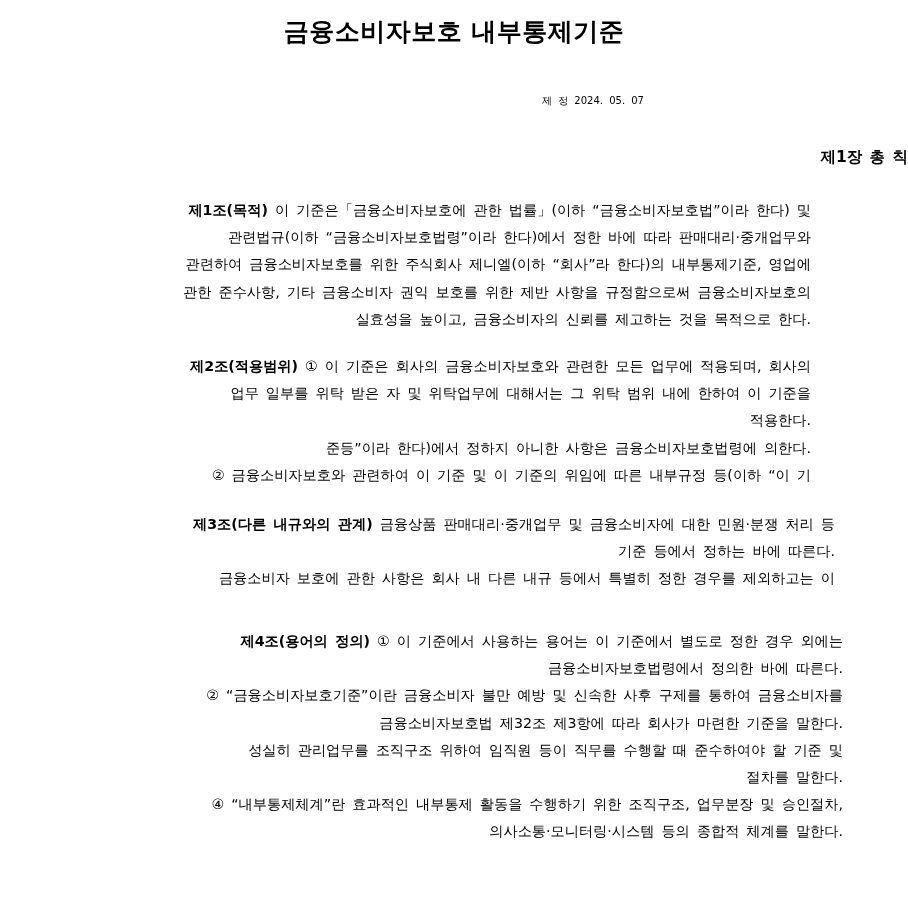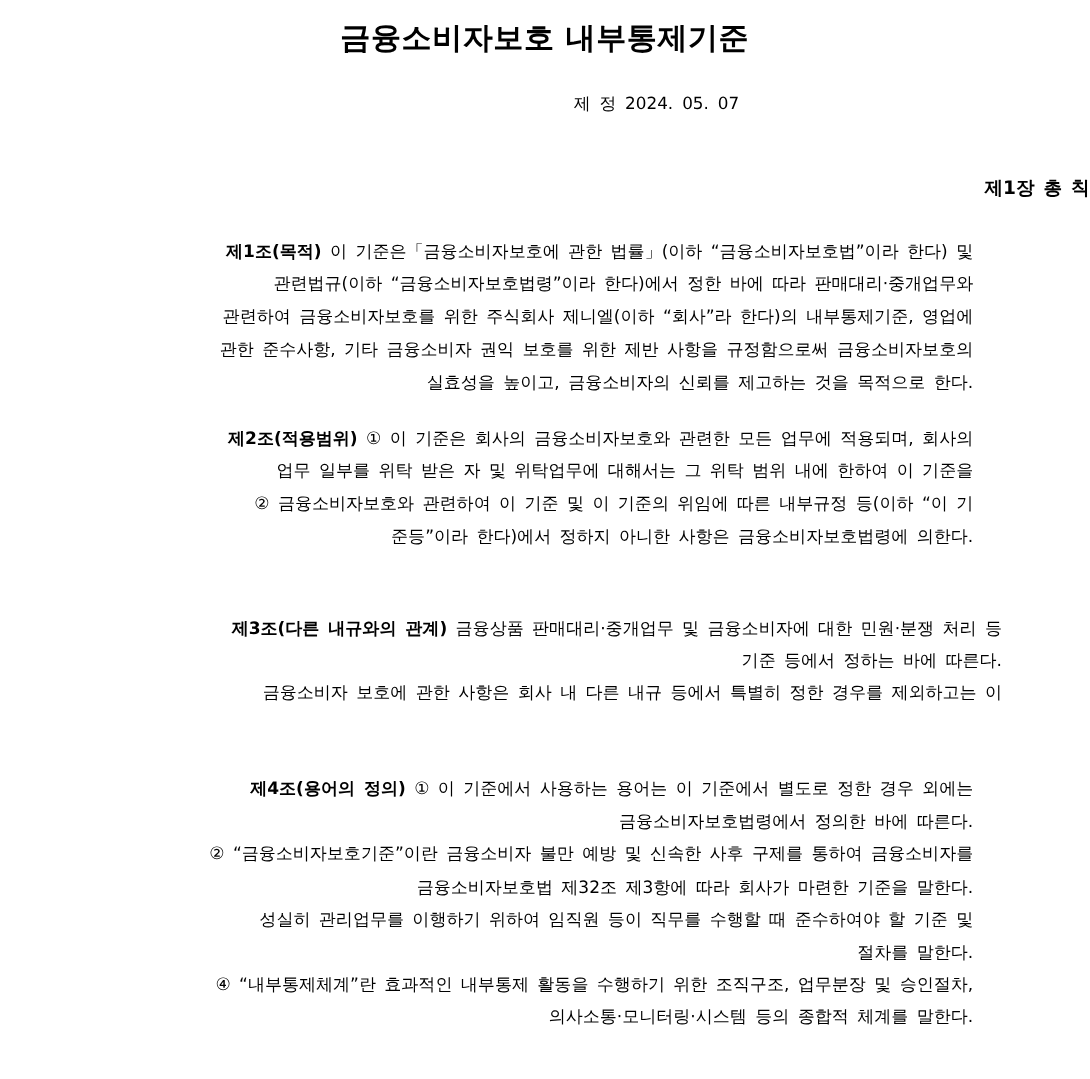--- a/index.html
+++ b/index.html
@@ -14,37 +14,38 @@
       overflow: hidden;
       font-family: "DejaVu Sans", "Liberation Sans", sans-serif;
       color: #000000;
     }
     .page {
       position: absolute;
       left: 0;
       top: 0;
       width: 724px;
       height: 899px;
+      padding-left: 28px;
     }
     .doc-title {
       position: absolute;
       left: 0;
       top: 12px;
       width: 908px;
       text-align: center;
       font-size: 25px;
       font-weight: bold;
       letter-spacing: 0.5px;
       line-height: 40px;
     }
     .enact-date {
       position: absolute;
       right: 108px;
-      top: 76px;
-      font-size: 14px;
+      top: 90px;
+      font-size: 10px;
       line-height: 22px;
       word-spacing: 3px;
       text-align: right;
     }
     .chapter-title {
       position: absolute;
       left: 0;
       top: 145px;
       width: 908px;
       text-align: right;
@@ -68,21 +69,21 @@
     }
     .line.indent {
       padding-left: 6px;
     }
     .art-head {
       font-weight: bold;
     }
     #art1 { top: 197px; }
     #art2 { top: 353px; }
     #art3 { top: 511px; margin-left: 24px; }
-    #art4 { top: 645px; }
+    #art4 { top: 628px; margin-left: 32px; }
   </style>
 </head>
 <body>
 
 <div class="page">
 
   <div class="doc-title">금융소비자보호 내부통제기준</div>
 
   <div class="enact-date">제 정 2024. 05. 07</div>
 
@@ -92,34 +93,35 @@
     <span class="line"><span class="art-head">제1조(목적)</span><span> 이 기준은「금융소비자보호에 관한 법률」(이하 “금융소비자보호법”이라 한다) 및</span></span>
     <span class="line">관련법규(이하 “금융소비자보호법령”이라 한다)에서 정한 바에 따라 판매대리·중개업무와</span>
     <span class="line">관련하여 금융소비자보호를 위한 주식회사 제니엘(이하 “회사”라 한다)의 내부통제기준, 영업에</span>
     <span class="line">관한 준수사항, 기타 금융소비자 권익 보호를 위한 제반 사항을 규정함으로써 금융소비자보호의</span>
     <span class="line">실효성을 높이고, 금융소비자의 신뢰를 제고하는 것을 목적으로 한다.</span>
   </div>
 
   <div class="article" id="art2">
     <span class="line"><span class="art-head">제2조(적용범위)</span><span> ① 이 기준은 회사의 금융소비자보호와 관련한 모든 업무에 적용되며, 회사의</span></span>
     <span class="line">업무 일부를 위탁 받은 자 및 위탁업무에 대해서는 그 위탁 범위 내에 한하여 이 기준을</span>
+    <span class="line">적용한다.</span>
+    <span class="line">준등”이라 한다)에서 정하지 아니한 사항은 금융소비자보호법령에 의한다.</span>
     <span class="line indent">② 금융소비자보호와 관련하여 이 기준 및 이 기준의 위임에 따른 내부규정 등(이하 “이 기</span>
-    <span class="line">준등”이라 한다)에서 정하지 아니한 사항은 금융소비자보호법령에 의한다.</span>
   </div>
 
   <div class="article" id="art3">
     <span class="line"><span class="art-head">제3조(다른 내규와의 관계)</span><span> 금융상품 판매대리·중개업무 및 금융소비자에 대한 민원·분쟁 처리 등</span></span>
     <span class="line">기준 등에서 정하는 바에 따른다.</span>
     <span class="line">금융소비자 보호에 관한 사항은 회사 내 다른 내규 등에서 특별히 정한 경우를 제외하고는 이</span>
   </div>
 
   <div class="article" id="art4">
     <span class="line"><span class="art-head">제4조(용어의 정의)</span><span> ① 이 기준에서 사용하는 용어는 이 기준에서 별도로 정한 경우 외에는</span></span>
     <span class="line">금융소비자보호법령에서 정의한 바에 따른다.</span>
     <span class="line indent">② “금융소비자보호기준”이란 금융소비자 불만 예방 및 신속한 사후 구제를 통하여 금융소비자를</span>
     <span class="line">금융소비자보호법 제32조 제3항에 따라 회사가 마련한 기준을 말한다.</span>
-    <span class="line">성실히 관리업무를 이행하기 위하여 임직원 등이 직무를 수행할 때 준수하여야 할 기준 및</span>
+    <span class="line">성실히 관리업무를 조직구조 위하여 임직원 등이 직무를 수행할 때 준수하여야 할 기준 및</span>
     <span class="line">절차를 말한다.</span>
     <span class="line indent">④ “내부통제체계”란 효과적인 내부통제 활동을 수행하기 위한 조직구조, 업무분장 및 승인절차,</span>
     <span class="line">의사소통·모니터링·시스템 등의 종합적 체계를 말한다.</span>
   </div>
 
 </div>
 
 </body></html>

